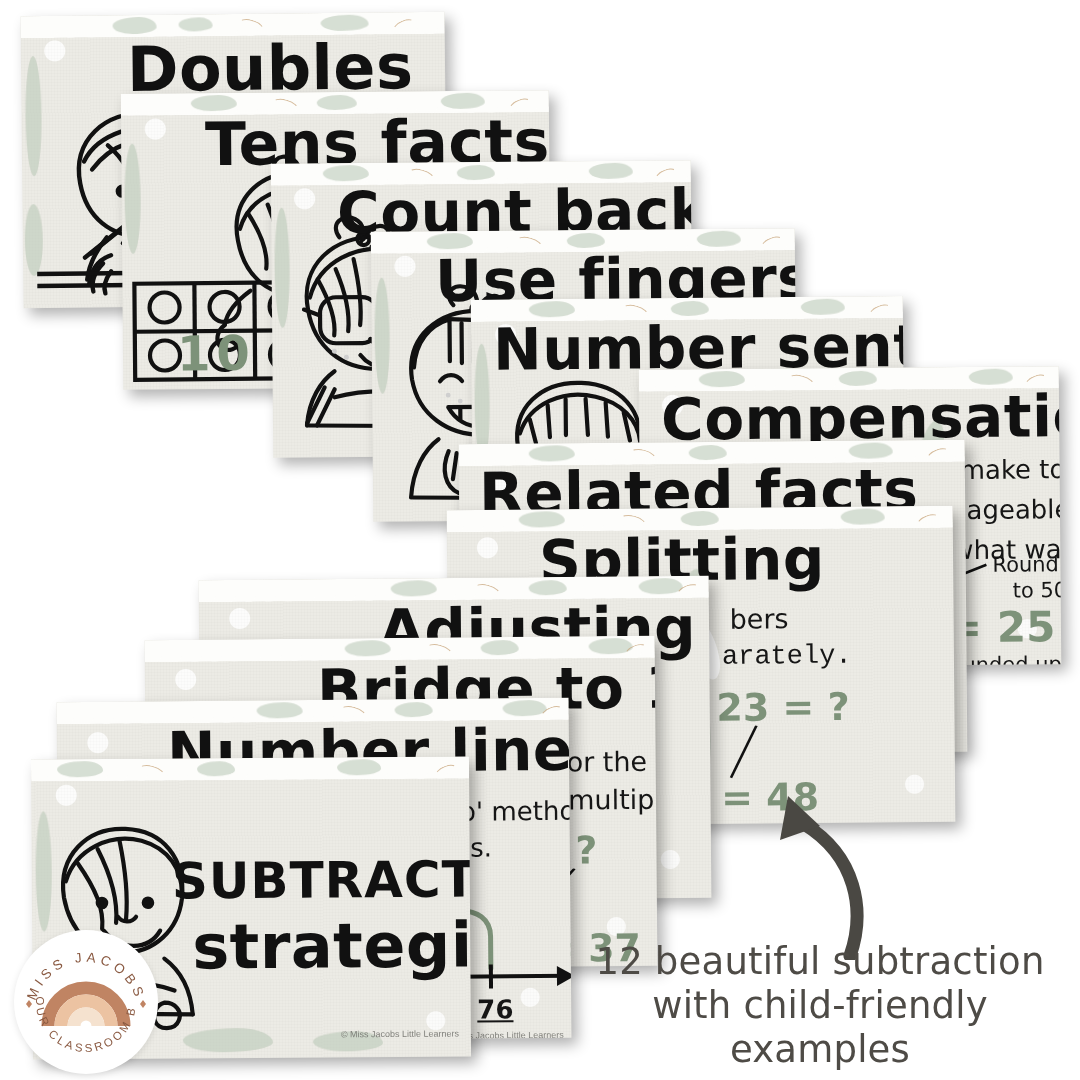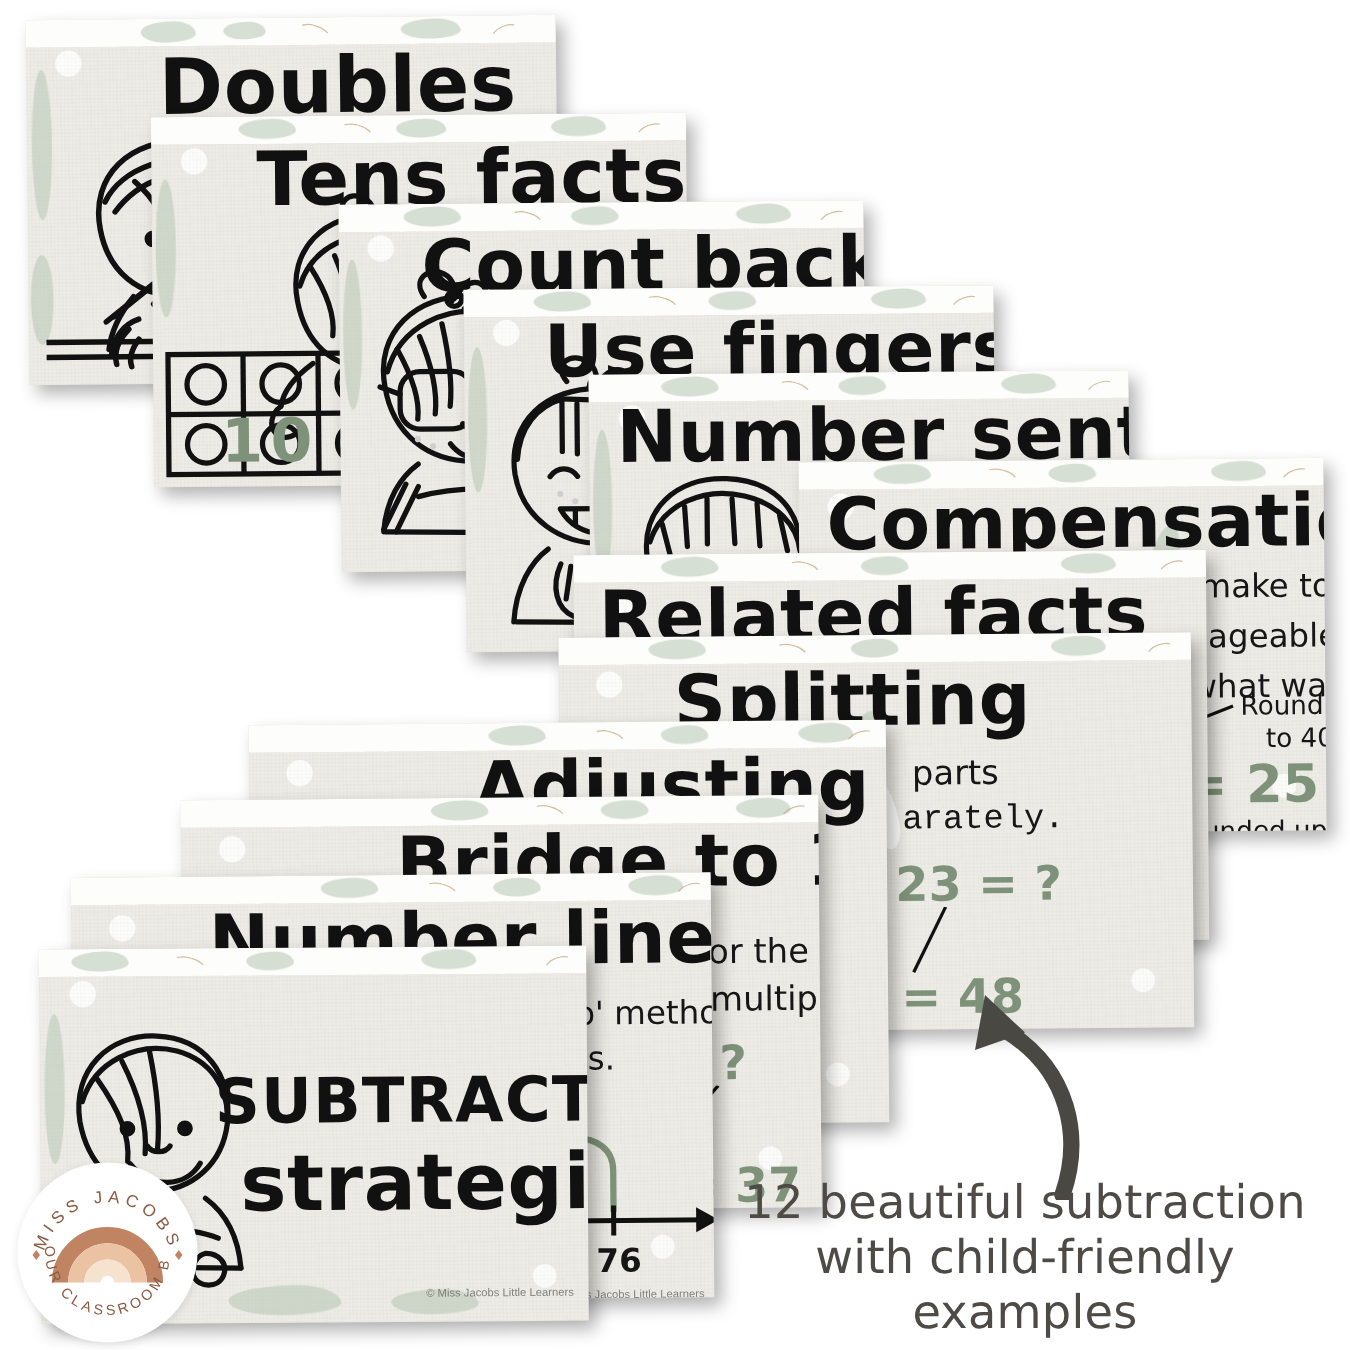--- a/index.html
+++ b/index.html
@@ -340,21 +340,21 @@
     <div class="ptitle" style="left:22px;top:16px;font-size:58px;">Compensation</div>
 
     <div class="pbody" style="left:320px;top:88px;font-size:26px;">make to</div>
     <div class="pbody" style="left:310px;top:128px;font-size:26px;">nageable,</div>
     <div class="pbody" style="left:312px;top:168px;font-size:26px;">what was</div>
 
     <svg style="position:absolute;left:294px;top:196px;" width="60" height="26">
       <line x1="0" y1="22" x2="52" y2="2" stroke="#111" stroke-width="2.6"></line>
     </svg>
     <div class="pbody" style="left:352px;top:186px;font-size:21px;">Round up</div>
-    <div class="pbody" style="left:372px;top:212px;font-size:21px;">to 40</div>
+    <div class="pbody" style="left:372px;top:212px;font-size:21px;">to 50</div>
 
     <div class="pgreen" style="left:306px;top:236px;font-size:42px;">= 25</div>
     <div class="pbody" style="left:300px;top:286px;font-size:21px;">rounded up</div>
 
   </div>
 
   <div class="poster" style="left:460px;top:442px;width:506px;height:312px;transform:rotate(-0.5deg);">
     <div class="grain"></div>
     <div class="deckle-top"></div>
     <div class="leafblob" style="left:70px;top:2px;width:46px;height:16px;"></div>
@@ -385,21 +385,21 @@
     <div class="leafblob" style="left:234px;top:3px;width:38px;height:15px;"></div>
     <div class="leafblob" style="left:394px;top:2px;width:44px;height:16px;"></div>
     <div class="gold" style="left:172px;top:7px;width:26px;height:13px;transform:rotate(16deg);"></div>
     <div class="gold" style="left:470px;top:9px;width:22px;height:12px;transform:rotate(-20deg);"></div>
     <div class="leafblob" style="left:228px;top:60px;width:26px;height:92px;border-radius:50%;transform:rotate(11deg);"></div>
     <div class="whiteleaf" style="left:250px;top:116px;width:20px;height:56px;transform:rotate(-12deg);"></div>
     <div class="leafblob" style="left:238px;top:194px;width:24px;height:80px;border-radius:50%;"></div>
 
     <div class="ptitle" style="left:92px;top:18px;font-size:58px;">Splitting</div>
 
-    <div class="pbody" style="left:282px;top:96px;font-size:27px;">parts</div>
+    <div class="pbody" style="left:282px;top:96px;font-size:27px;">bers</div>
     <div class="pbody" style="left:274px;top:134px;font-size:27px;font-family:Liberation Mono, monospace;">arately.</div>
 
     <div class="pgreen" style="left:268px;top:178px;font-size:38px;">23 = ?</div>
     <svg style="position:absolute;left:276px;top:218px;" width="46" height="58">
       <line x1="32" y1="0" x2="6" y2="52" stroke="#111" stroke-width="2.6"></line>
     </svg>
     <div class="pgreen" style="left:272px;top:268px;font-size:38px;">= 48</div>
 
     <div class="pcopy" style="left:252px;top:318px;">© Miss Jacobs Little Learners</div>
   </div>
@@ -474,21 +474,21 @@
     <div class="pbody" style="left:402px;top:98px;font-size:26px;">p' method.</div>
     <div class="pbody" style="left:398px;top:134px;font-size:26px;">l's.</div>
 
     <svg style="position:absolute;left:346px;top:198px;" width="180" height="118">
       <path d="M14 38 C14 18 40 14 56 14 C72 14 86 22 86 40 L86 72" fill="none" stroke="#7d9279" stroke-width="5" stroke-linecap="round"></path>
       <line x1="0" y1="80" x2="164" y2="80" stroke="#111" stroke-width="4"></line>
       <path d="M152 70 L170 80 L152 90 Z" fill="#111"></path>
       <line x1="86" y1="68" x2="86" y2="92" stroke="#111" stroke-width="4"></line>
     </svg>
     <div class="pbody" style="left:362px;top:222px;font-size:24px;font-weight:700;">-10</div>
-    <div class="pbody" style="left:418px;top:296px;font-size:26px;font-weight:700;">76</div>
+    <div class="pbody" style="left:418px;top:296px;font-size:26px;font-weight:700;text-decoration:underline;">76</div>
 
     <div class="pcopy" style="left:386px;top:332px;">© Miss Jacobs Little Learners</div>
   </div>
 
   <div class="poster" style="left:32px;top:758px;width:438px;height:300px;transform:rotate(-0.4deg);">
     <div class="grain"></div>
     <div class="deckle-top"></div>
     <div class="leafblob" style="left:26px;top:2px;width:46px;height:16px;"></div>
     <div class="leafblob" style="left:166px;top:3px;width:38px;height:15px;"></div>
     <div class="leafblob" style="left:306px;top:2px;width:44px;height:16px;"></div>

